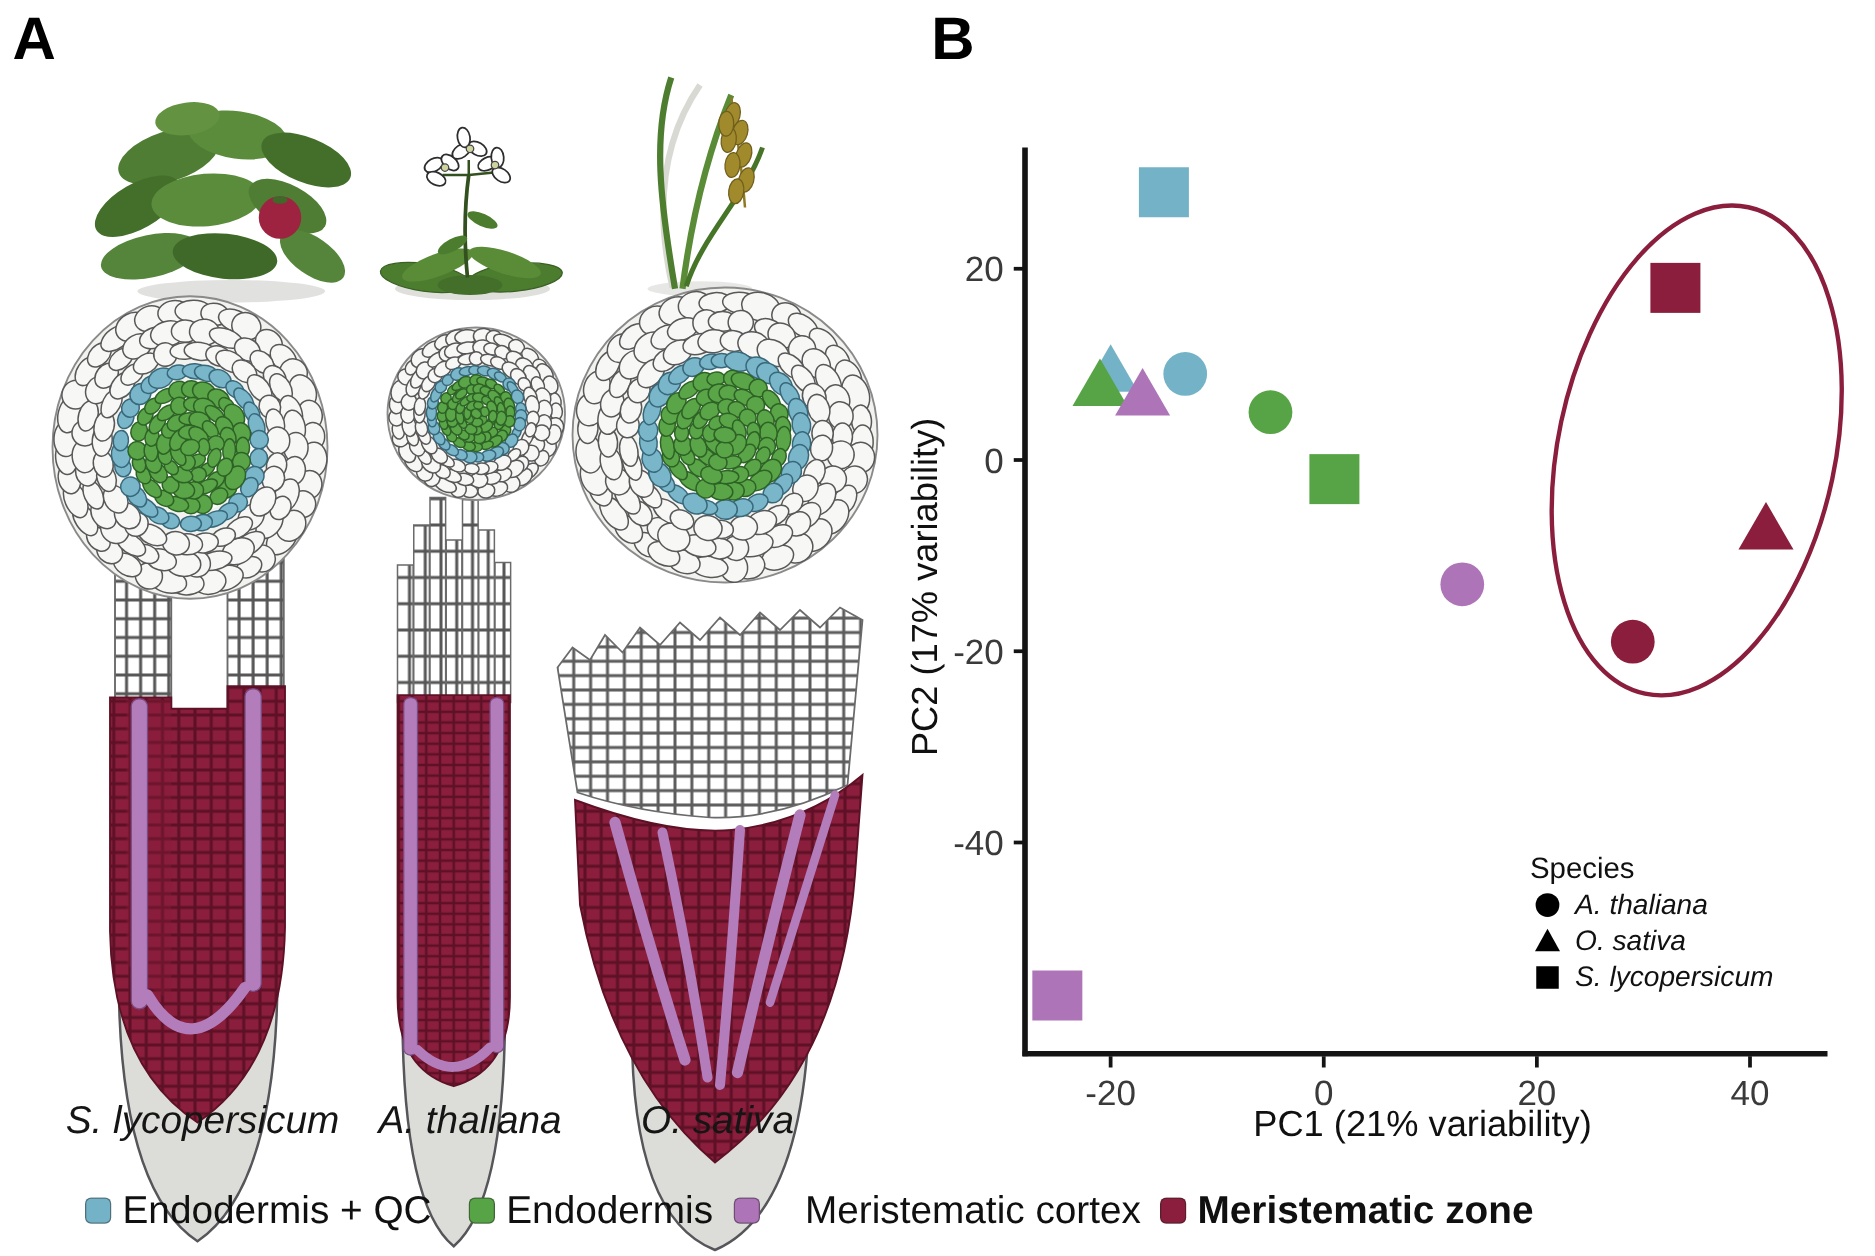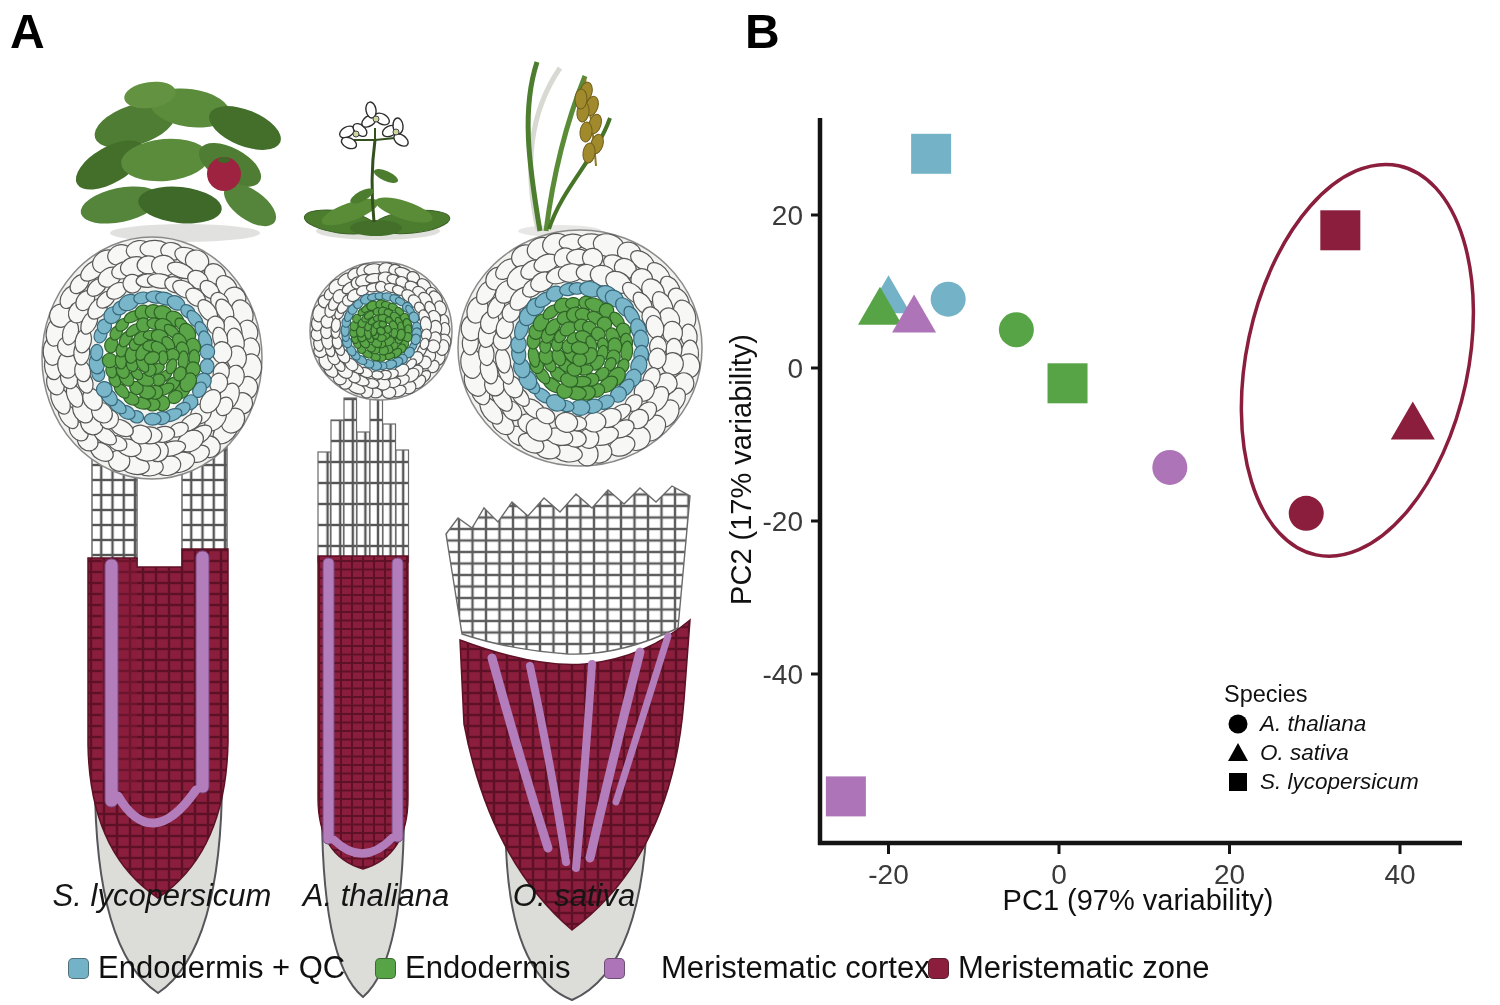--- a/index.html
+++ b/index.html
@@ -792,33 +792,33 @@
     <text x="1260" y="789" font-size="22.5" fill="#111" font-style="italic">S. lycopersicum</text>
   </svg>
 
 <div class="abs panel-label" style="left:10px;top:8px;">A</div>
 <div class="abs panel-label" style="left:745px;top:8px;">B</div>
 
 <div class="abs species-label" style="left:52px;top:878px;width:220px;">S. lycopersicum</div>
 <div class="abs species-label" style="left:286px;top:878px;width:180px;">A. thaliana</div>
 <div class="abs species-label" style="left:494px;top:878px;width:160px;">O. sativa</div>
 
-<div class="abs axis-title" style="left:938px;top:884px;width:400px;">PC1 (97% variability)</div>
+<div class="abs axis-title" style="left:938px;top:884px;width:400px;">PC1 (21% variability)</div>
 <div class="abs axis-title" style="left:491px;top:453px;width:500px;transform:rotate(-90deg);">PC2 (17% variability)</div>
 
 <div id="bottom-legend">
     <div class="legend-row-item" style="left: 68px; top: 950px;">
       <span class="swatch" style="background: rgb(116, 179, 199);"></span>
       <span>Endodermis + QC</span>
     </div>
     <div class="legend-row-item" style="left: 375px; top: 950px;">
       <span class="swatch" style="background: rgb(87, 164, 70);"></span>
       <span>Endodermis</span>
     </div>
-    <div class="legend-row-item" style="left: 604px; top: 950px; gap: 36px;">
+    <div class="legend-row-item" style="left: 587px; top: 950px; gap: 36px;">
       <span class="swatch" style="background: rgb(173, 116, 184);"></span>
       <span>Meristematic cortex</span>
     </div>
-    <div class="legend-row-item" style="left: 928px; top: 950px;">
+    <div class="legend-row-item" style="left: 928px; top: 950px; font-weight: bold;">
       <span class="swatch" style="background: rgb(138, 30, 60);"></span>
       <span>Meristematic zone</span>
     </div>
   </div>
 
 </body></html>

